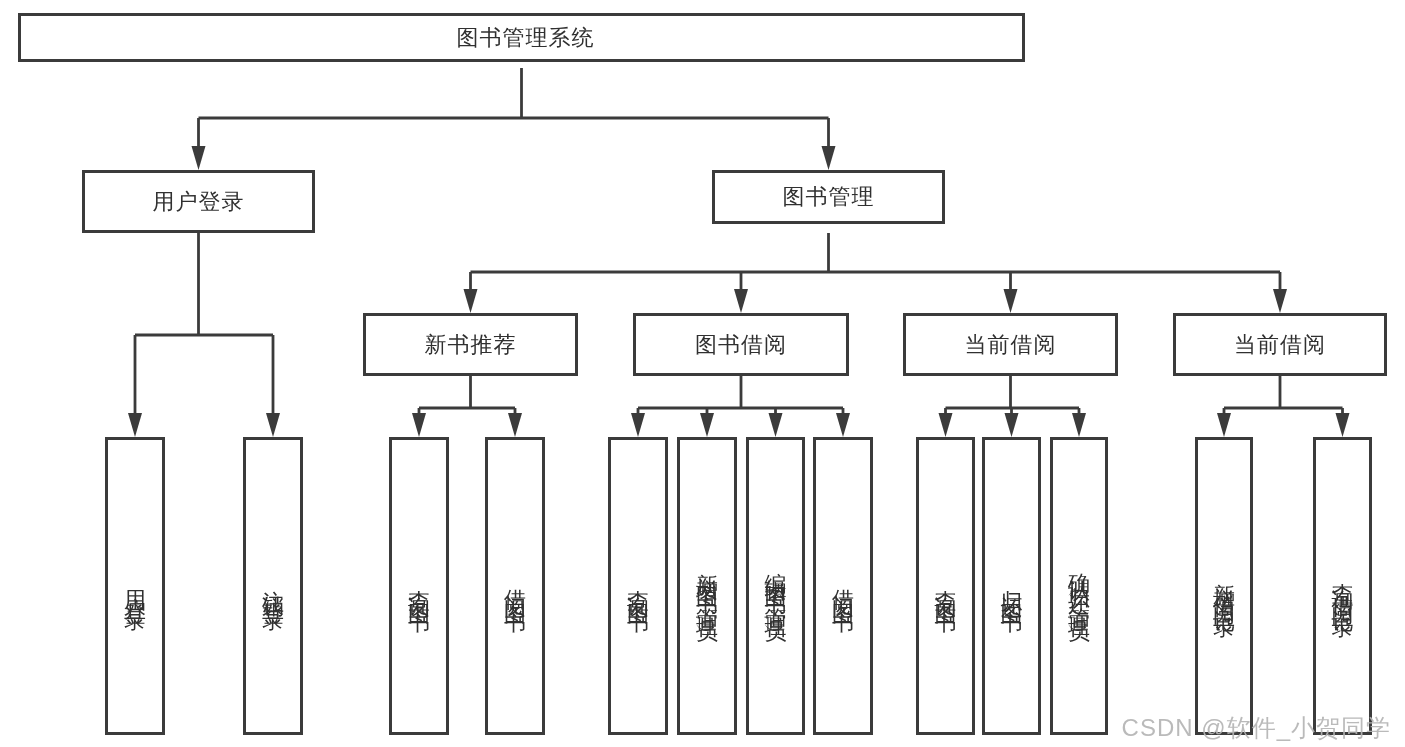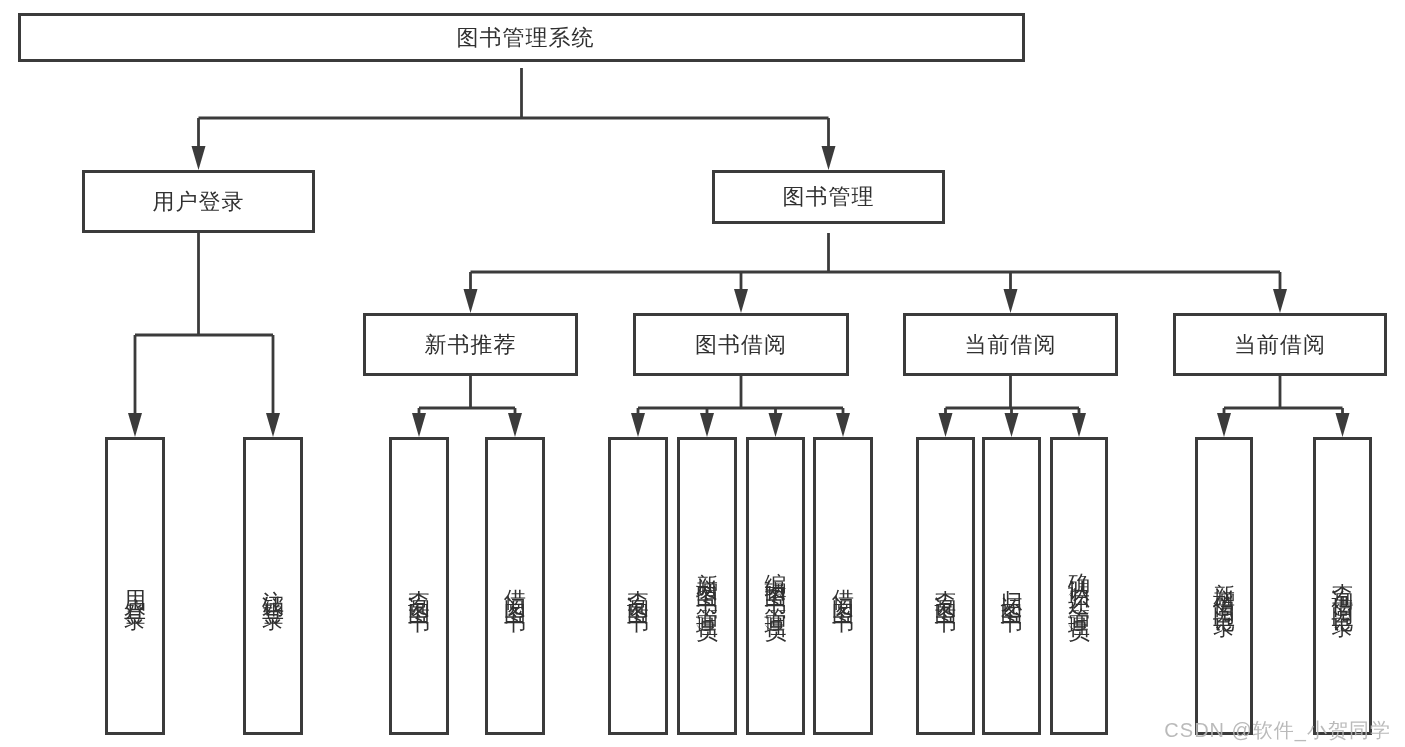--- a/index.html
+++ b/index.html
@@ -42,21 +42,21 @@
     text-orientation: mixed;
     font-size: 22px;
     letter-spacing: 7px;
     line-height: 1;
     white-space: nowrap;
   }
   #watermark {
     position: absolute;
     right: 14px;
     bottom: 3px;
-    font-size: 20px;
+    font-size: 24px;
     color: #b5b5b5;
     opacity: 0.92;
     letter-spacing: 1px;
     z-index: 10;
     white-space: nowrap;
   }
 </style>
 </head>
 <body>
 

